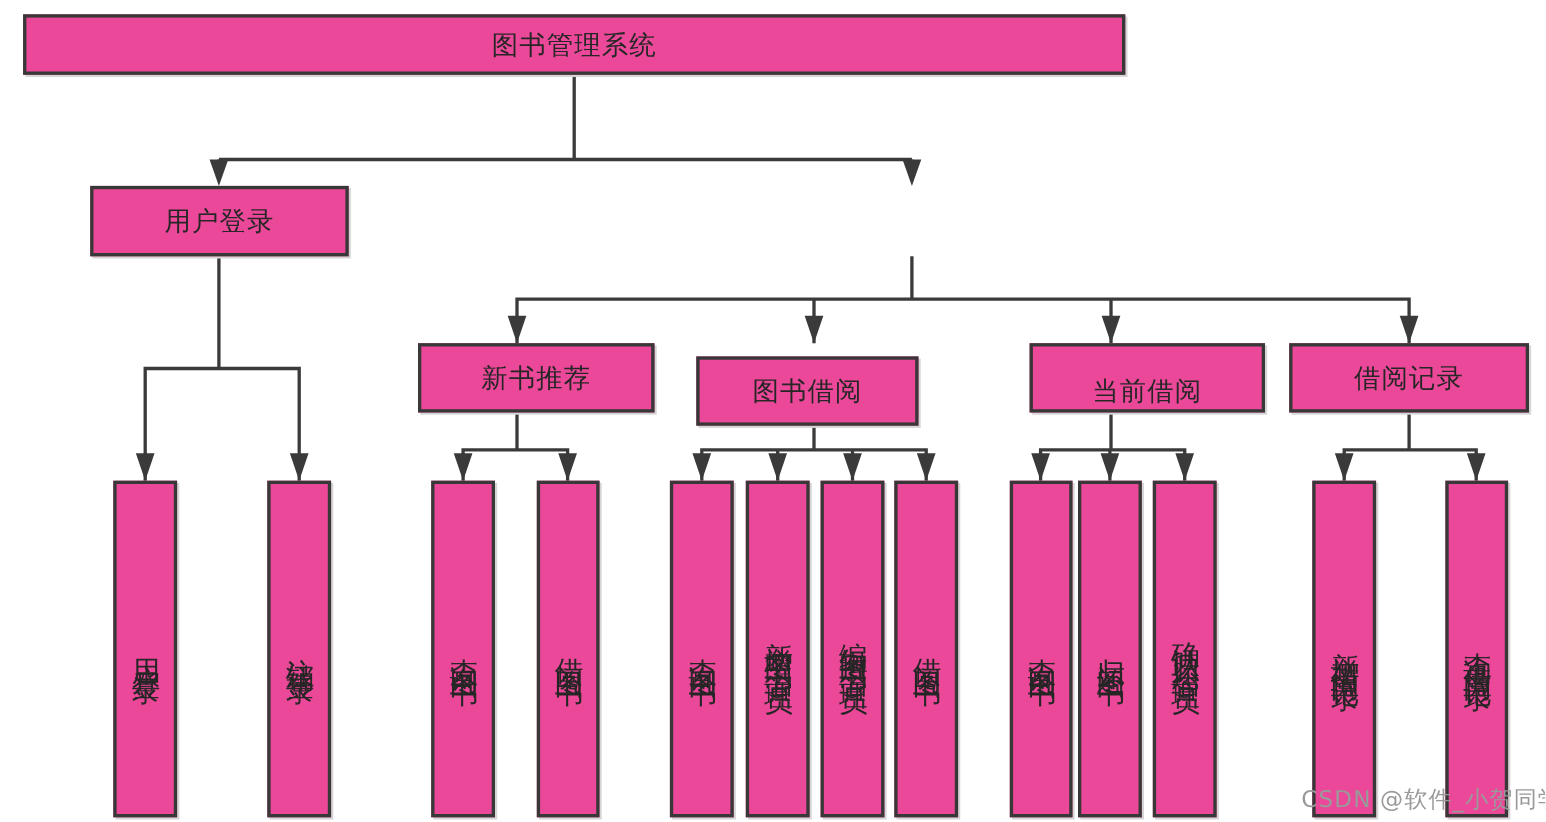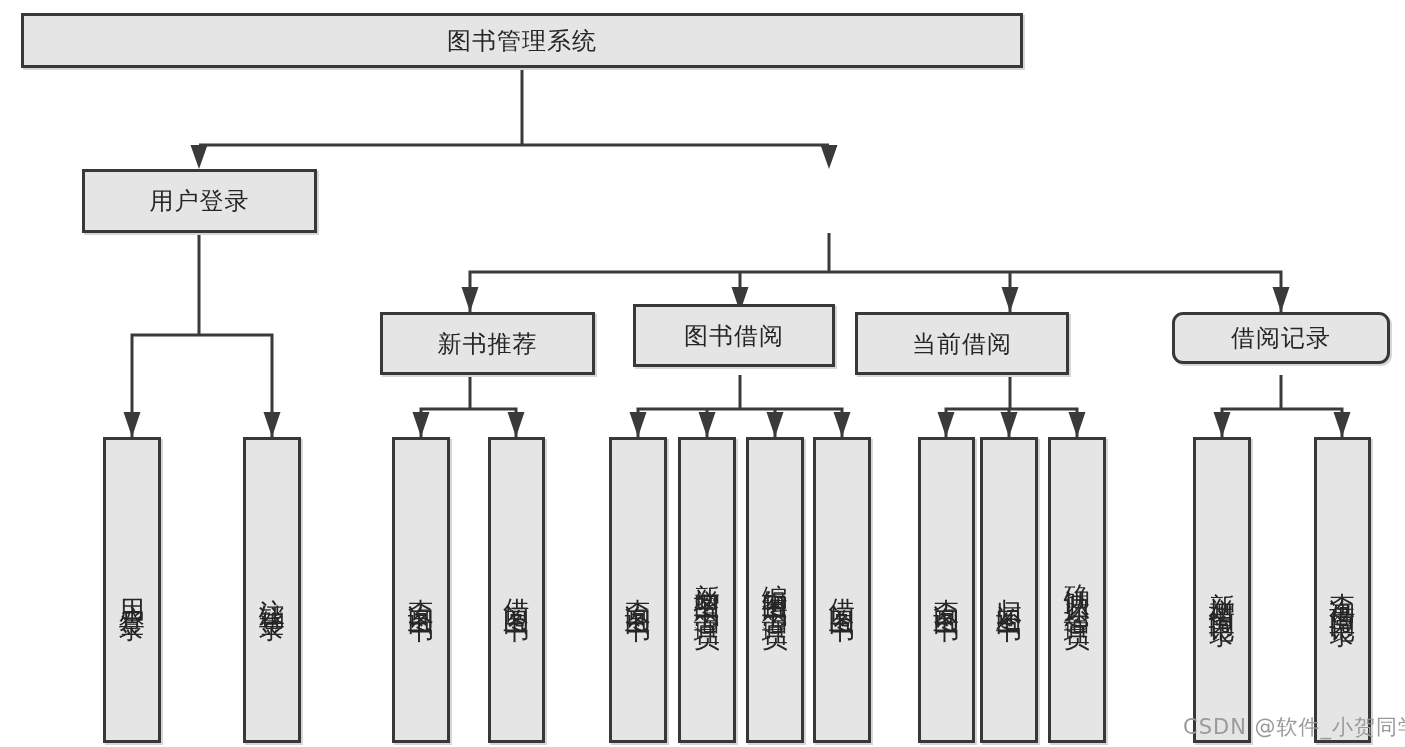--- a/index.html
+++ b/index.html
@@ -13,21 +13,21 @@
   }
   #connectors {
     position: absolute;
     left: 0; top: 0;
     width: 1405px; height: 747px;
   }
   .box {
     position: absolute;
     box-sizing: border-box;
     border: 3px solid #383838;
-    background: #e5e5e5;
+    background: #ec4899;
     display: flex;
     align-items: center;
     justify-content: center;
     color: #262626;
     box-shadow: 2px 2px 0 #d6d6d6;
   }
   .hbox { font-size: 24px; letter-spacing: 1px; }
   .vbox { font-size: 26px; }
   .vtext {
     writing-mode: vertical-rl;
@@ -96,27 +96,27 @@
     <span>图书管理系统</span>
   </div>
 
   <div class="box hbox" style="left:82px; top:169px; width:235px; height:64px;">
     <span>用户登录</span>
   </div>
 
   <div class="box hbox" style="left:380px; top:312px; width:215px; height:63px;">
     <span>新书推荐</span>
   </div>
-  <div class="box hbox" style="left:633px; top:304px; width:202px; height:63px;">
+  <div class="box hbox" style="left:633px; top:324px; width:202px; height:63px;">
     <span>图书借阅</span>
   </div>
-  <div class="box hbox" style="left:855px; top:312px; width:214px; height:63px;">
+  <div class="box hbox" style="left:936px; top:312px; width:214px; height:63px;align-items:flex-end;">
     <span>当前借阅</span>
   </div>
-  <div class="box hbox" style="left:1172px; top:312px; width:218px; height:52px;border-radius:11px;">
+  <div class="box hbox" style="left:1172px; top:312px; width:218px; height:63px;">
     <span>借阅记录</span>
   </div>
 
   <div class="box vbox" style="left:103px; top:437px; width:58px; height:306px;">
     <span class="vtext">用户登录</span>
   </div>
   <div class="box vbox" style="left:243px; top:437px; width:58px; height:306px;">
     <span class="vtext">注销登录</span>
   </div>
 

